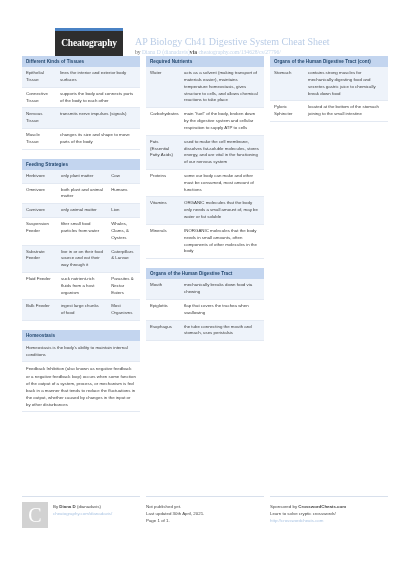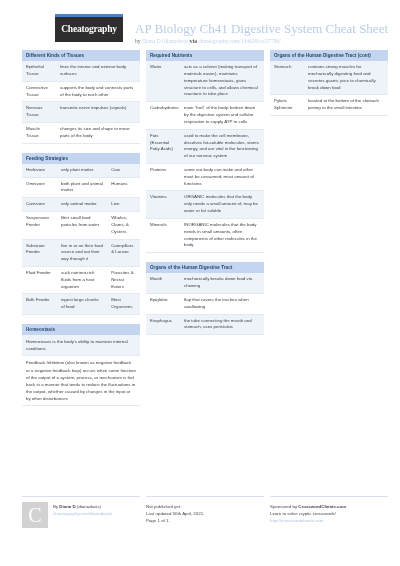--- a/index.html
+++ b/index.html
@@ -13,23 +13,23 @@
   .page {
     position: relative;
     width: 400px; height: 566px;
     background: #fff;
     padding: 0;
   }
 
   
   .header {
     display: flex;
-    align-items: flex-start;
-    padding: 14px 22px 8px 55px;
-    height: 50px;
+    align-items: flex-end;
+    padding: 14px 22px 0 55px;
+    height: 56px;
   }
   .logo-wrap { width: 68px; flex: 0 0 68px; }
   .logo-bar {
     height: 3px;
     background: #4a82c4;
     width: 68px;
   }
   .logo-box {
     background: #2e2e2e;
     color: #ffffff;
@@ -41,21 +41,21 @@
     letter-spacing: -0.2px;
     width: 68px;
   }
   .title-block {
     margin-left: 12px;
     padding-top: 7px;
     line-height: 1.25;
   }
   .doc-title {
     font-family: "Liberation Serif", serif;
-    font-size: 13px;
+    font-size: 10px;
     color: #b9cce6;
     white-space: nowrap;
   }
   .doc-byline {
     font-family: "Liberation Serif", serif;
     font-size: 5.6px;
     color: #6b6b6b;
     margin-top: 1px;
     white-space: nowrap;
   }

